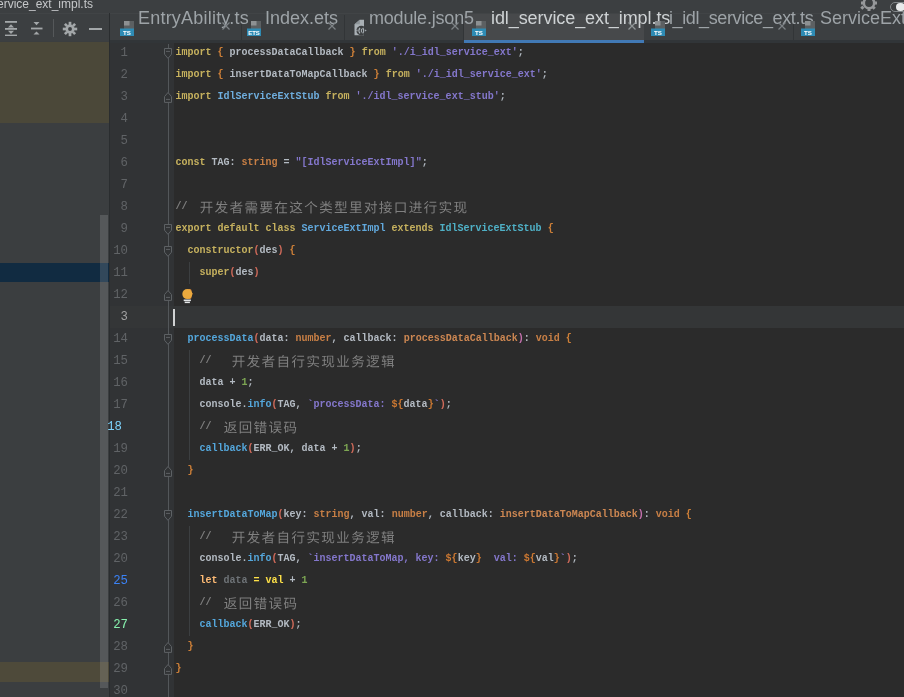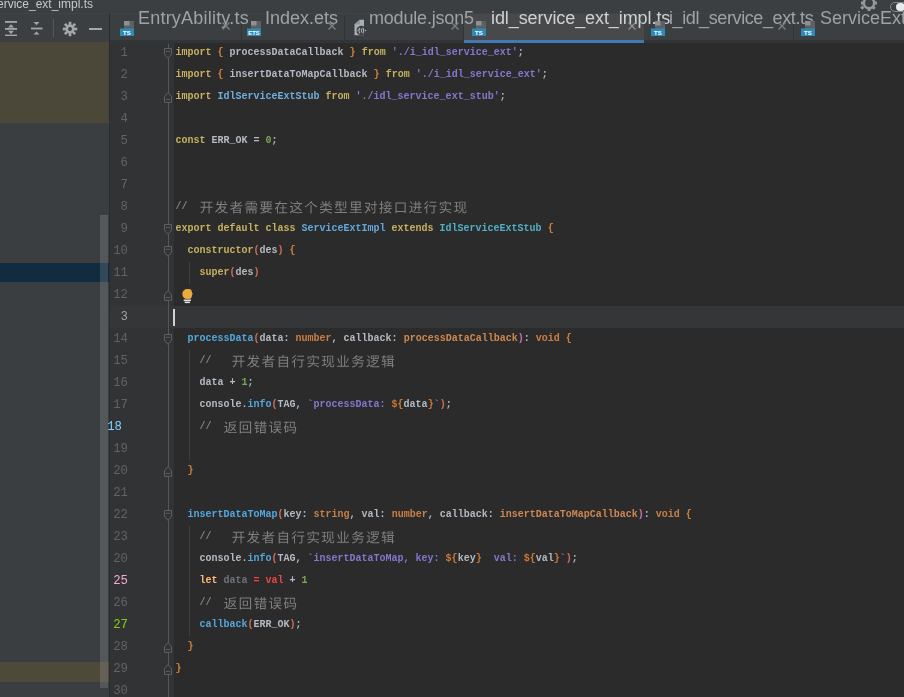--- a/index.html
+++ b/index.html
@@ -169,31 +169,31 @@
 <div class="ln" style="left:82px;top:350px;color:#606366">15</div>
 <div class="ln" style="left:82px;top:372px;color:#606366">16</div>
 <div class="ln" style="left:82px;top:394px;color:#606366">17</div>
 <div class="ln" style="left:76px;top:416px;color:#7dd3fc">18</div>
 <div class="ln" style="left:82px;top:438px;color:#606366">19</div>
 <div class="ln" style="left:82px;top:460px;color:#606366">20</div>
 <div class="ln" style="left:82px;top:482px;color:#606366">21</div>
 <div class="ln" style="left:82px;top:504px;color:#606366">22</div>
 <div class="ln" style="left:82px;top:526px;color:#606366">23</div>
 <div class="ln" style="left:82px;top:548px;color:#606366">20</div>
-<div class="ln" style="left:82px;top:570px;color:#f9a8d4">25</div>
+<div class="ln" style="left:82px;top:570px;color:#3b82f6">25</div>
 <div class="ln" style="left:82px;top:592px;color:#606366">26</div>
-<div class="ln" style="left:82px;top:614px;color:#84cc16">27</div>
+<div class="ln" style="left:82px;top:614px;color:#86efac">27</div>
 <div class="ln" style="left:82px;top:636px;color:#606366">28</div>
 <div class="ln" style="left:82px;top:658px;color:#606366">29</div>
 <div class="ln" style="left:82px;top:680px;color:#606366">30</div>
 <div class="cl" style="top:42px"><span style="color:#c6b15e">import</span><span style="color:#b3bac2"> </span><span style="color:#cf8038">{</span><span style="color:#b3bac2"> </span><span style="color:#b3bac2">processDataCallback</span><span style="color:#b3bac2"> </span><span style="color:#cf8038">}</span><span style="color:#b3bac2"> </span><span style="color:#c6b15e">from</span><span style="color:#b3bac2"> </span><span style="color:#8477cc">'./i_idl_service_ext'</span><span style="color:#b3bac2">;</span></div>
 <div class="cl" style="top:64px"><span style="color:#c6b15e">import</span><span style="color:#b3bac2"> </span><span style="color:#cf8038">{</span><span style="color:#b3bac2"> </span><span style="color:#b3bac2">insertDataToMapCallback</span><span style="color:#b3bac2"> </span><span style="color:#cf8038">}</span><span style="color:#b3bac2"> </span><span style="color:#c6b15e">from</span><span style="color:#b3bac2"> </span><span style="color:#8477cc">'./i_idl_service_ext'</span><span style="color:#b3bac2">;</span></div>
 <div class="cl" style="top:86px"><span style="color:#c6b15e">import</span><span style="color:#b3bac2"> </span><span style="color:#6faede">IdlServiceExtStub</span><span style="color:#b3bac2"> </span><span style="color:#c6b15e">from</span><span style="color:#b3bac2"> </span><span style="color:#8477cc">'./idl_service_ext_stub'</span><span style="color:#b3bac2">;</span></div>
 
-<div class="cl" style="top:130px"><span style="color:#c6b15e">const</span><span style="color:#b3bac2"> ERR_OK </span><span style="color:#b3bac2">= </span><span style="color:#7da653">0</span><span style="color:#b3bac2">;</span></div>
+<div class="cl" style="top:152px"><span style="color:#c6b15e">const</span><span style="color:#b3bac2"> TAG</span><span style="color:#b3bac2">: </span><span style="color:#c87f45">string</span><span style="color:#b3bac2"> = </span><span style="color:#8477cc">"</span><span style="color:#8477cc">[IdlServiceExtImpl]</span><span style="color:#8477cc">"</span><span style="color:#b3bac2">;</span></div>
 
 <div class="cl" style="top:196px"><span style="color:#808080">// </span><svg style="position:absolute;left:23.89px;top:0" width="268.7" height="22" viewBox="0 0 268.7 22" fill="#808080">
         <path transform="translate(0.70,16.4) scale(0.013600,-0.013600)" d="M649 703V418H369V461V703ZM52 418V346H288C274 209 223 75 54 -28C74 -41 101 -66 114 -84C299 33 351 189 365 346H649V-81H726V346H949V418H726V703H918V775H89V703H293V461L292 418Z"></path>
         <path transform="translate(15.63,16.4) scale(0.013600,-0.013600)" d="M673 790C716 744 773 680 801 642L860 683C832 719 774 781 731 826ZM144 523C154 534 188 540 251 540H391C325 332 214 168 30 57C49 44 76 15 86 -1C216 79 311 181 381 305C421 230 471 165 531 110C445 49 344 7 240 -18C254 -34 272 -62 280 -82C392 -51 498 -5 589 61C680 -6 789 -54 917 -83C928 -62 948 -32 964 -16C842 7 736 50 648 108C735 185 803 285 844 413L793 437L779 433H441C454 467 467 503 477 540H930L931 612H497C513 681 526 753 537 830L453 844C443 762 429 685 411 612H229C257 665 285 732 303 797L223 812C206 735 167 654 156 634C144 612 133 597 119 594C128 576 140 539 144 523ZM588 154C520 212 466 281 427 361H742C706 279 652 211 588 154Z"></path>
         <path transform="translate(30.56,16.4) scale(0.013600,-0.013600)" d="M837 806C802 760 764 715 722 673V714H473V840H399V714H142V648H399V519H54V451H446C319 369 178 302 32 252C47 236 70 205 80 189C142 213 204 239 264 269V-80H339V-47H746V-76H823V346H408C463 379 517 414 569 451H946V519H657C748 595 831 679 901 771ZM473 519V648H697C650 602 599 559 544 519ZM339 123H746V18H339ZM339 183V282H746V183Z"></path>
         <path transform="translate(45.49,16.4) scale(0.013600,-0.013600)" d="M194 571V521H409V571ZM172 466V416H410V466ZM585 466V415H830V466ZM585 571V521H806V571ZM76 681V490H144V626H461V389H533V626H855V490H925V681H533V740H865V800H134V740H461V681ZM143 224V-78H214V162H362V-72H431V162H584V-72H653V162H809V-4C809 -14 807 -17 795 -17C785 -18 751 -18 710 -17C719 -35 730 -61 734 -80C788 -80 826 -80 851 -68C876 -58 882 -40 882 -5V224H504L531 295H938V356H65V295H453C447 272 440 247 432 224Z"></path>
         <path transform="translate(60.42,16.4) scale(0.013600,-0.013600)" d="M672 232C639 174 593 129 532 93C459 111 384 127 310 141C331 168 355 199 378 232ZM119 645V386H386C372 358 355 328 336 298H54V232H291C256 183 219 137 186 101C271 85 354 68 433 49C335 15 211 -4 59 -13C72 -30 84 -57 90 -78C279 -62 428 -33 541 22C668 -12 778 -47 860 -80L924 -22C844 8 739 40 623 71C680 113 724 166 755 232H947V298H422C438 324 453 350 466 375L420 386H888V645H647V730H930V797H69V730H342V645ZM413 730H576V645H413ZM190 583H342V447H190ZM413 583H576V447H413ZM647 583H814V447H647Z"></path>
         <path transform="translate(75.35,16.4) scale(0.013600,-0.013600)" d="M391 840C377 789 359 736 338 685H63V613H305C241 485 153 366 38 286C50 269 69 237 77 217C119 247 158 281 193 318V-76H268V407C315 471 356 541 390 613H939V685H421C439 730 455 776 469 821ZM598 561V368H373V298H598V14H333V-56H938V14H673V298H900V368H673V561Z"></path>
         <path transform="translate(90.28,16.4) scale(0.013600,-0.013600)" d="M61 757C114 710 175 643 203 598L265 642C236 687 173 752 119 796ZM251 463H49V393H179V102C135 86 85 48 36 1L89 -72C137 -15 186 37 220 37C242 37 273 10 315 -13C384 -50 469 -60 588 -60C689 -60 860 -54 939 -49C940 -25 953 13 962 35C861 23 703 16 590 16C482 16 393 22 330 57C294 76 272 93 251 103ZM326 512C405 458 492 393 576 328C501 252 407 196 290 155C304 139 327 106 335 89C455 137 554 200 633 283C720 213 798 145 850 92L908 148C852 201 770 269 680 338C739 414 785 505 818 613H945V684H620L670 702C657 741 624 801 595 846L523 823C550 780 579 723 592 684H295V613H739C711 523 672 447 622 382C539 444 454 506 378 557Z"></path>
         <path transform="translate(105.21,16.4) scale(0.013600,-0.013600)" d="M460 546V-79H538V546ZM506 841C406 674 224 528 35 446C56 428 78 399 91 377C245 452 393 568 501 706C634 550 766 454 914 376C926 400 949 428 969 444C815 519 673 613 545 766L573 810Z"></path>
@@ -229,38 +229,39 @@
       </svg></div>
 <div class="cl" style="top:372px"><span style="color:#b3bac2">    data </span><span style="color:#b3bac2">+ </span><span style="color:#7da653">1</span><span style="color:#b3bac2">;</span></div>
 <div class="cl" style="top:394px"><span style="color:#b3bac2">    console.</span><span style="color:#54a7dc">info</span><span style="color:#cf6a5a">(</span><span style="color:#b3bac2">TAG</span><span style="color:#b3bac2">, </span><span style="color:#8477cc">`processData: </span><span style="color:#cc7832">${</span><span style="color:#b3bac2">data</span><span style="color:#cc7832">}</span><span style="color:#8477cc">`</span><span style="color:#cf6a5a">)</span><span style="color:#b3bac2">;</span></div>
 <div class="cl" style="top:416px"><span style="color:#808080">    //</span><svg style="position:absolute;left:47.78px;top:0" width="74.7" height="22" viewBox="0 0 74.7 22" fill="#808080">
         <path transform="translate(0.70,16.4) scale(0.013600,-0.013600)" d="M74 766C121 715 182 645 212 604L276 648C245 689 181 756 134 804ZM249 467H47V396H174V110C132 95 82 56 32 5L83 -64C128 -6 174 49 206 49C228 49 261 19 305 -4C377 -42 465 -52 585 -52C686 -52 863 -46 939 -42C940 -20 952 17 961 37C860 25 706 18 587 18C476 18 387 24 321 59C289 76 268 92 249 103ZM481 410C531 370 588 324 642 277C577 216 501 171 422 143C437 128 457 100 465 81C549 115 628 164 697 229C758 175 813 122 850 82L908 136C869 176 810 228 746 281C813 358 865 454 896 569L851 586L837 583H459V703C622 711 805 731 929 764L866 824C756 794 555 775 385 767V548C385 425 373 259 277 141C295 133 327 111 340 97C434 214 456 384 459 515H805C778 444 739 381 691 327C637 371 582 415 534 453Z"></path>
         <path transform="translate(15.63,16.4) scale(0.013600,-0.013600)" d="M374 500H618V271H374ZM303 568V204H692V568ZM82 799V-79H159V-25H839V-79H919V799ZM159 46V724H839V46Z"></path>
         <path transform="translate(30.56,16.4) scale(0.013600,-0.013600)" d="M178 837C148 745 97 657 37 597C50 582 69 545 75 530C107 563 137 604 164 649H401V720H203C218 752 232 785 243 818ZM62 344V275H202V77C202 34 172 6 154 -4C167 -19 184 -50 190 -67C206 -51 232 -34 400 60C395 75 388 104 386 124L271 64V275H408V344H271V479H386V547H106V479H202V344ZM749 840V708H610V840H542V708H444V642H542V510H420V442H958V510H818V642H935V708H818V840ZM610 642H749V510H610ZM547 133H820V27H547ZM547 194V297H820V194ZM478 361V-78H547V-35H820V-74H891V361Z"></path>
         <path transform="translate(45.49,16.4) scale(0.013600,-0.013600)" d="M497 727H821V589H497ZM427 793V523H894V793ZM102 766C156 719 222 652 254 609L306 664C274 705 205 769 152 813ZM366 255V188H592C559 88 490 21 337 -20C353 -34 372 -63 379 -80C533 -34 611 37 651 141C705 32 795 -45 919 -83C928 -62 950 -34 967 -19C841 12 750 85 702 188H961V255H681C686 289 690 326 692 365H923V433H399V365H621C619 325 615 289 609 255ZM189 -50C204 -32 229 -13 389 99C383 114 373 142 369 161L259 89V528H44V456H186V93C186 52 165 29 150 19C163 3 183 -32 189 -50Z"></path>
         <path transform="translate(60.42,16.4) scale(0.013600,-0.013600)" d="M410 205V137H792V205ZM491 650C484 551 471 417 458 337H478L863 336C844 117 822 28 796 2C786 -8 776 -10 758 -9C740 -9 695 -9 647 -4C659 -23 666 -52 668 -73C716 -76 762 -76 788 -74C818 -72 837 -65 856 -43C892 -7 915 98 938 368C939 379 940 401 940 401H816C832 525 848 675 856 779L803 785L791 781H443V712H778C770 624 757 502 745 401H537C546 475 556 569 561 645ZM51 787V718H173C145 565 100 423 29 328C41 308 58 266 63 247C82 272 100 299 116 329V-34H181V46H365V479H182C208 554 229 635 245 718H394V787ZM181 411H299V113H181Z"></path>
       </svg></div>
+<div class="cl" style="top:438px"><span style="color:#b3bac2">    </span><span style="color:#54a7dc">callback</span><span style="color:#cf6a5a">(</span><span style="color:#b3bac2">ERR_OK</span><span style="color:#b3bac2">, data </span><span style="color:#b3bac2">+ </span><span style="color:#7da653">1</span><span style="color:#cf6a5a">)</span><span style="color:#b3bac2">;</span></div>
 <div class="cl" style="top:460px"><span style="color:#b3bac2">  </span><span style="color:#cf8038">}</span></div>
 
 <div class="cl" style="top:504px"><span style="color:#b3bac2">  </span><span style="color:#54a7dc">insertDataToMap</span><span style="color:#cf6a5a">(</span><span style="color:#b3bac2">key</span><span style="color:#b3bac2">: </span><span style="color:#c87f45">string</span><span style="color:#b3bac2">, val</span><span style="color:#b3bac2">: </span><span style="color:#c87f45">number</span><span style="color:#b3bac2">, callback</span><span style="color:#b3bac2">: </span><span style="color:#cd8752">insertDataToMapCallback</span><span style="color:#c470ad">)</span><span style="color:#b3bac2">: </span><span style="color:#c87f45">void</span><span style="color:#b3bac2"> </span><span style="color:#cf8038">{</span></div>
 <div class="cl" style="top:526px"><span style="color:#808080">    // </span><svg style="position:absolute;left:55.74px;top:0" width="164.2" height="22" viewBox="0 0 164.2 22" fill="#808080">
         <path transform="translate(0.70,16.4) scale(0.013600,-0.013600)" d="M649 703V418H369V461V703ZM52 418V346H288C274 209 223 75 54 -28C74 -41 101 -66 114 -84C299 33 351 189 365 346H649V-81H726V346H949V418H726V703H918V775H89V703H293V461L292 418Z"></path>
         <path transform="translate(15.63,16.4) scale(0.013600,-0.013600)" d="M673 790C716 744 773 680 801 642L860 683C832 719 774 781 731 826ZM144 523C154 534 188 540 251 540H391C325 332 214 168 30 57C49 44 76 15 86 -1C216 79 311 181 381 305C421 230 471 165 531 110C445 49 344 7 240 -18C254 -34 272 -62 280 -82C392 -51 498 -5 589 61C680 -6 789 -54 917 -83C928 -62 948 -32 964 -16C842 7 736 50 648 108C735 185 803 285 844 413L793 437L779 433H441C454 467 467 503 477 540H930L931 612H497C513 681 526 753 537 830L453 844C443 762 429 685 411 612H229C257 665 285 732 303 797L223 812C206 735 167 654 156 634C144 612 133 597 119 594C128 576 140 539 144 523ZM588 154C520 212 466 281 427 361H742C706 279 652 211 588 154Z"></path>
         <path transform="translate(30.56,16.4) scale(0.013600,-0.013600)" d="M837 806C802 760 764 715 722 673V714H473V840H399V714H142V648H399V519H54V451H446C319 369 178 302 32 252C47 236 70 205 80 189C142 213 204 239 264 269V-80H339V-47H746V-76H823V346H408C463 379 517 414 569 451H946V519H657C748 595 831 679 901 771ZM473 519V648H697C650 602 599 559 544 519ZM339 123H746V18H339ZM339 183V282H746V183Z"></path>
         <path transform="translate(45.49,16.4) scale(0.013600,-0.013600)" d="M239 411H774V264H239ZM239 482V631H774V482ZM239 194H774V46H239ZM455 842C447 802 431 747 416 703H163V-81H239V-25H774V-76H853V703H492C509 741 526 787 542 830Z"></path>
         <path transform="translate(60.42,16.4) scale(0.013600,-0.013600)" d="M435 780V708H927V780ZM267 841C216 768 119 679 35 622C48 608 69 579 79 562C169 626 272 724 339 811ZM391 504V432H728V17C728 1 721 -4 702 -5C684 -6 616 -6 545 -3C556 -25 567 -56 570 -77C668 -77 725 -77 759 -66C792 -53 804 -30 804 16V432H955V504ZM307 626C238 512 128 396 25 322C40 307 67 274 78 259C115 289 154 325 192 364V-83H266V446C308 496 346 548 378 600Z"></path>
         <path transform="translate(75.35,16.4) scale(0.013600,-0.013600)" d="M538 107C671 57 804 -12 885 -74L931 -15C848 44 708 113 574 162ZM240 557C294 525 358 475 387 440L435 494C404 530 339 575 285 605ZM140 401C197 370 264 320 296 284L342 341C309 376 241 422 185 451ZM90 726V523H165V656H834V523H912V726H569C554 761 528 810 503 847L429 824C447 794 466 758 480 726ZM71 256V191H432C376 94 273 29 81 -11C97 -28 116 -57 124 -77C349 -25 461 62 518 191H935V256H541C570 353 577 469 581 606H503C499 464 493 349 461 256Z"></path>
         <path transform="translate(90.28,16.4) scale(0.013600,-0.013600)" d="M432 791V259H504V725H807V259H881V791ZM43 100 60 27C155 56 282 94 401 129L392 199L261 160V413H366V483H261V702H386V772H55V702H189V483H70V413H189V139C134 124 84 110 43 100ZM617 640V447C617 290 585 101 332 -29C347 -40 371 -68 379 -83C545 4 624 123 660 243V32C660 -36 686 -54 756 -54H848C934 -54 946 -14 955 144C936 148 912 159 894 174C889 31 883 3 848 3H766C738 3 730 10 730 39V276H669C683 334 687 392 687 445V640Z"></path>
         <path transform="translate(105.21,16.4) scale(0.013600,-0.013600)" d="M854 607C814 497 743 351 688 260L750 228C806 321 874 459 922 575ZM82 589C135 477 194 324 219 236L294 264C266 352 204 499 152 610ZM585 827V46H417V828H340V46H60V-28H943V46H661V827Z"></path>
         <path transform="translate(120.14,16.4) scale(0.013600,-0.013600)" d="M446 381C442 345 435 312 427 282H126V216H404C346 87 235 20 57 -14C70 -29 91 -62 98 -78C296 -31 420 53 484 216H788C771 84 751 23 728 4C717 -5 705 -6 684 -6C660 -6 595 -5 532 1C545 -18 554 -46 556 -66C616 -69 675 -70 706 -69C742 -67 765 -61 787 -41C822 -10 844 66 866 248C868 259 870 282 870 282H505C513 311 519 342 524 375ZM745 673C686 613 604 565 509 527C430 561 367 604 324 659L338 673ZM382 841C330 754 231 651 90 579C106 567 127 540 137 523C188 551 234 583 275 616C315 569 365 529 424 497C305 459 173 435 46 423C58 406 71 376 76 357C222 375 373 406 508 457C624 410 764 382 919 369C928 390 945 420 961 437C827 444 702 463 597 495C708 549 802 619 862 710L817 741L804 737H397C421 766 442 796 460 826Z"></path>
         <path transform="translate(135.07,16.4) scale(0.013600,-0.013600)" d="M80 775C135 722 203 650 234 603L293 648C259 694 191 764 136 814ZM745 748H860V603H745ZM581 748H693V603H581ZM420 748H527V603H420ZM262 501H48V431H190V117C143 103 86 56 27 -9L81 -80C133 -9 182 53 217 53C239 53 273 17 314 -10C385 -57 469 -68 597 -68C695 -68 877 -62 947 -57C949 -35 961 4 971 24C872 14 721 5 600 5C484 5 398 12 332 56C301 76 280 93 262 105ZM479 304C519 274 569 232 603 200C525 152 435 119 342 99C356 85 372 58 381 40C602 96 806 213 891 439L844 462L831 459H574C589 483 603 507 615 533L587 541H927V809H355V541H543C497 449 414 371 323 321C339 309 365 284 376 271C430 304 482 347 527 398H795C763 336 717 284 662 241C626 272 572 314 530 345Z"></path>
         <path transform="translate(150.00,16.4) scale(0.013600,-0.013600)" d="M551 751H819V650H551ZM482 808V594H892V808ZM81 332C89 340 119 346 153 346H244V202L40 167L56 94L244 132V-76H313V146L427 169L423 234L313 214V346H405V414H313V568H244V414H148C176 483 204 565 228 650H412V722H247C255 756 263 791 269 825L196 840C191 801 183 761 174 722H47V650H157C136 570 115 504 105 479C88 435 75 403 58 398C66 380 77 346 81 332ZM815 472V386H560V472ZM400 76 412 8 815 40V-80H885V46L959 52L960 115L885 110V472H953V535H423V472H491V82ZM815 329V242H560V329ZM815 185V105L560 86V185Z"></path>
       </svg></div>
 <div class="cl" style="top:548px"><span style="color:#b3bac2">    console.</span><span style="color:#54a7dc">info</span><span style="color:#cf6a5a">(</span><span style="color:#b3bac2">TAG</span><span style="color:#b3bac2">, </span><span style="color:#8477cc">`insertDataToMap, key: </span><span style="color:#cc7832">${</span><span style="color:#b3bac2">key</span><span style="color:#cc7832">}</span><span style="color:#8477cc">  val: </span><span style="color:#cc7832">${</span><span style="color:#b3bac2">val</span><span style="color:#cc7832">}</span><span style="color:#8477cc">`</span><span style="color:#cf6a5a">)</span><span style="color:#b3bac2">;</span></div>
-<div class="cl" style="top:570px"><span style="color:#b3bac2">    </span><span style="color:#fdba74">let</span><span style="color:#b3bac2"> </span><span style="color:#6e7377">data</span><span style="color:#b3bac2"> </span><span style="color:#ef4444">= val </span><span style="color:#b3bac2">+ </span><span style="color:#7da653">1</span></div>
+<div class="cl" style="top:570px"><span style="color:#b3bac2">    </span><span style="color:#fdba74">let</span><span style="color:#b3bac2"> </span><span style="color:#6e7377">data</span><span style="color:#b3bac2"> </span><span style="color:#fde047">= val </span><span style="color:#b3bac2">+ </span><span style="color:#7da653">1</span></div>
 <div class="cl" style="top:592px"><span style="color:#808080">    //</span><svg style="position:absolute;left:47.78px;top:0" width="74.7" height="22" viewBox="0 0 74.7 22" fill="#808080">
         <path transform="translate(0.70,16.4) scale(0.013600,-0.013600)" d="M74 766C121 715 182 645 212 604L276 648C245 689 181 756 134 804ZM249 467H47V396H174V110C132 95 82 56 32 5L83 -64C128 -6 174 49 206 49C228 49 261 19 305 -4C377 -42 465 -52 585 -52C686 -52 863 -46 939 -42C940 -20 952 17 961 37C860 25 706 18 587 18C476 18 387 24 321 59C289 76 268 92 249 103ZM481 410C531 370 588 324 642 277C577 216 501 171 422 143C437 128 457 100 465 81C549 115 628 164 697 229C758 175 813 122 850 82L908 136C869 176 810 228 746 281C813 358 865 454 896 569L851 586L837 583H459V703C622 711 805 731 929 764L866 824C756 794 555 775 385 767V548C385 425 373 259 277 141C295 133 327 111 340 97C434 214 456 384 459 515H805C778 444 739 381 691 327C637 371 582 415 534 453Z"></path>
         <path transform="translate(15.63,16.4) scale(0.013600,-0.013600)" d="M374 500H618V271H374ZM303 568V204H692V568ZM82 799V-79H159V-25H839V-79H919V799ZM159 46V724H839V46Z"></path>
         <path transform="translate(30.56,16.4) scale(0.013600,-0.013600)" d="M178 837C148 745 97 657 37 597C50 582 69 545 75 530C107 563 137 604 164 649H401V720H203C218 752 232 785 243 818ZM62 344V275H202V77C202 34 172 6 154 -4C167 -19 184 -50 190 -67C206 -51 232 -34 400 60C395 75 388 104 386 124L271 64V275H408V344H271V479H386V547H106V479H202V344ZM749 840V708H610V840H542V708H444V642H542V510H420V442H958V510H818V642H935V708H818V840ZM610 642H749V510H610ZM547 133H820V27H547ZM547 194V297H820V194ZM478 361V-78H547V-35H820V-74H891V361Z"></path>
         <path transform="translate(45.49,16.4) scale(0.013600,-0.013600)" d="M497 727H821V589H497ZM427 793V523H894V793ZM102 766C156 719 222 652 254 609L306 664C274 705 205 769 152 813ZM366 255V188H592C559 88 490 21 337 -20C353 -34 372 -63 379 -80C533 -34 611 37 651 141C705 32 795 -45 919 -83C928 -62 950 -34 967 -19C841 12 750 85 702 188H961V255H681C686 289 690 326 692 365H923V433H399V365H621C619 325 615 289 609 255ZM189 -50C204 -32 229 -13 389 99C383 114 373 142 369 161L259 89V528H44V456H186V93C186 52 165 29 150 19C163 3 183 -32 189 -50Z"></path>
         <path transform="translate(60.42,16.4) scale(0.013600,-0.013600)" d="M410 205V137H792V205ZM491 650C484 551 471 417 458 337H478L863 336C844 117 822 28 796 2C786 -8 776 -10 758 -9C740 -9 695 -9 647 -4C659 -23 666 -52 668 -73C716 -76 762 -76 788 -74C818 -72 837 -65 856 -43C892 -7 915 98 938 368C939 379 940 401 940 401H816C832 525 848 675 856 779L803 785L791 781H443V712H778C770 624 757 502 745 401H537C546 475 556 569 561 645ZM51 787V718H173C145 565 100 423 29 328C41 308 58 266 63 247C82 272 100 299 116 329V-34H181V46H365V479H182C208 554 229 635 245 718H394V787ZM181 411H299V113H181Z"></path>
       </svg></div>
 <div class="cl" style="top:614px"><span style="color:#b3bac2">    </span><span style="color:#54a7dc">callback</span><span style="color:#cf6a5a">(</span><span style="color:#b3bac2">ERR_OK</span><span style="color:#cf6a5a">)</span><span style="color:#b3bac2">;</span></div>
 <div class="cl" style="top:636px"><span style="color:#b3bac2">  </span><span style="color:#cf8038">}</span></div>
 <div class="cl" style="top:658px"><span style="color:#cf8038">}</span></div>

